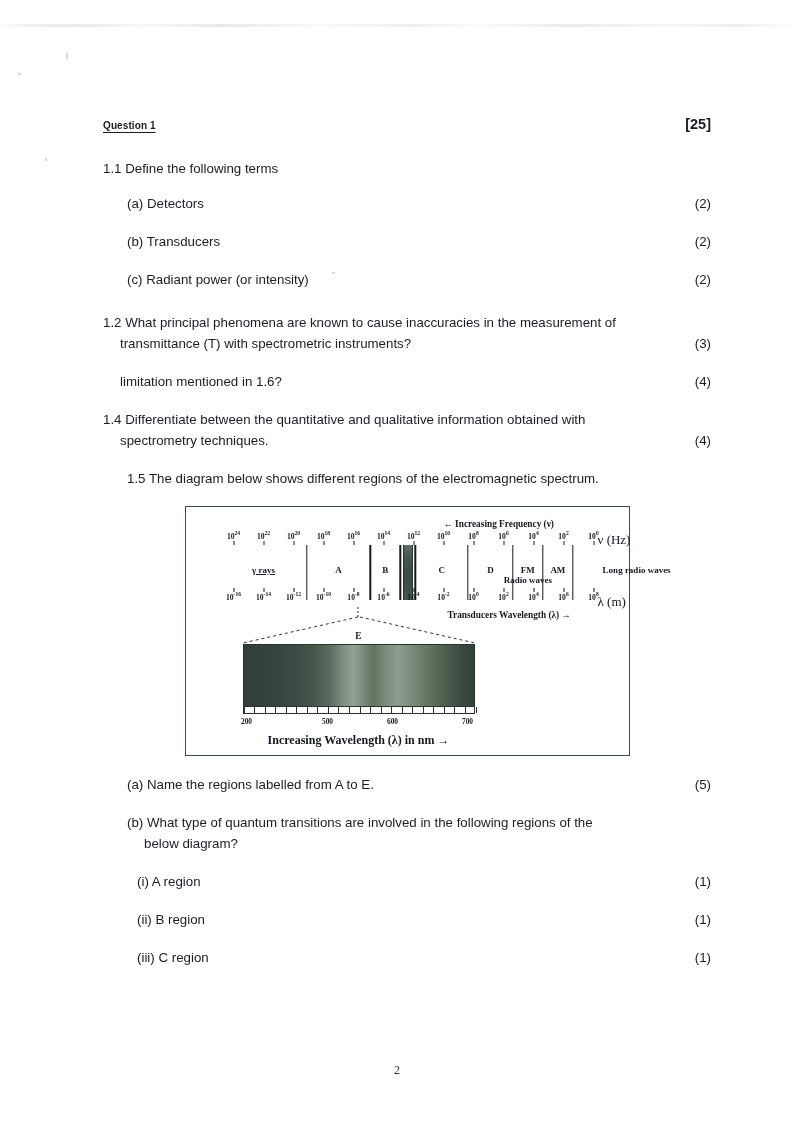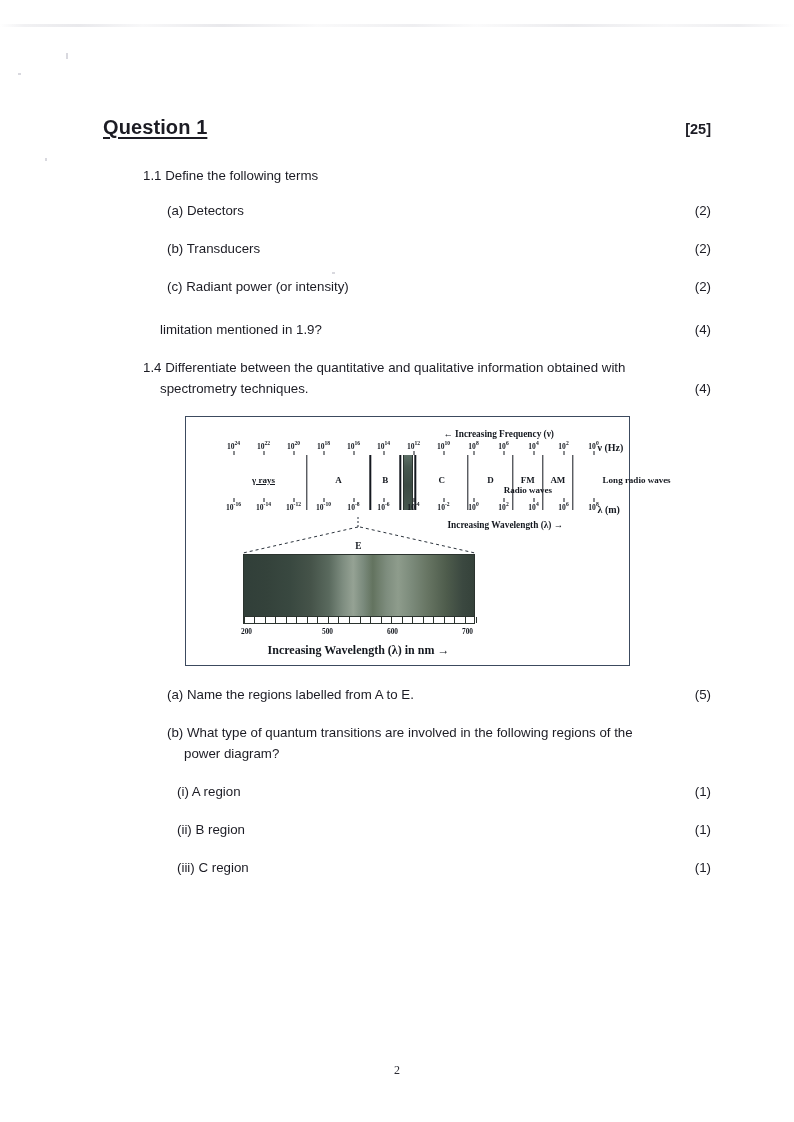--- a/index.html
+++ b/index.html
@@ -43,42 +43,42 @@
   }
 
   
   .head-row {
     display: flex;
     justify-content: space-between;
     align-items: baseline;
     margin-bottom: 26px;
   }
   .q-title {
-    font-size: 20px;
+    font-size: 10px;
     font-weight: bold;
     text-decoration: underline;
     text-underline-offset: 3px;
     letter-spacing: 0.1px;
   }
   .q-marks-total {
     font-size: 14.5px;
     font-weight: bold;
   }
 
   
   .qrow {
     position: relative;
     display: flex;
     justify-content: space-between;
     align-items: flex-start;
     font-size: 13.3px;
     line-height: 1.58;
     margin-bottom: 17px;
   }
-  .qrow .qtext { max-width: 562px; margin-left: 40px; }
+  .qrow .qtext { max-width: 562px; }
   .qrow .qmark {
     flex: 0 0 auto;
     padding-left: 10px;
     white-space: nowrap;
   }
   .mark-low { align-self: flex-end; }
   .indent-1 { padding-left: 24px; }
   .indent-2 { padding-left: 34px; }
   .hang { display: block; }
   .hang .l2 { padding-left: 17px; display: block; }
@@ -126,22 +126,22 @@
   }
   .tickno sup { font-size: 5.6px; vertical-align: super; }
   .tickmark {
     position: absolute;
     width: 1px; height: 4px;
     background: #14181f;
     transform: translateX(-50%);
   }
   .axis-unit {
     position: absolute;
-    font-size: 10px;
-    font-weight: bold;
+    font-size: 13px;
+    font-weight: normal;
     white-space: nowrap;
     line-height: 1;
   }
 
   
   .band {
     position: absolute;
     left: 33px; top: 38px;
     width: 375px; height: 55px;
   }
@@ -285,36 +285,47 @@
     <div class="qrow indent-1">
       <span class="qtext">(b) Transducers</span>
       <span class="qmark">(2)</span>
     </div>
 
     <div class="qrow indent-1 gap-lg">
       <span class="qtext">(c) Radiant power (or intensity)</span>
       <span class="qmark">(2)</span>
     </div>
 
-
     <div class="qrow">
       <span class="qtext hang">
-        <span class="l2">limitation mentioned in 1.9?</span>
+        <span>1.2 What principal phenomena are known to cause inaccuracies in the measurement of</span>
+        <span class="l2">transmittance (T) with spectrometric instruments?</span>
+      </span>
+      <span class="qmark mark-low">(3)</span>
+    </div>
+
+    <div class="qrow">
+      <span class="qtext hang">
+        <span class="l2">limitation mentioned in 1.6?</span>
       </span>
       <span class="qmark mark-low">(4)</span>
     </div>
 
     <div class="qrow">
       <span class="qtext hang">
         <span>1.4 Differentiate between the quantitative and qualitative information obtained with</span>
         <span class="l2">spectrometry techniques.</span>
       </span>
       <span class="qmark mark-low">(4)</span>
     </div>
 
+    <div class="qrow indent-1">
+      <span class="qtext">1.5 The diagram below shows different regions of the electromagnetic spectrum.</span>
+      <span class="qmark"></span>
+    </div>
 
     <div class="figure-wrap">
       <div class="figure">
         <div class="fig-inner">
 
           <div class="freq-arrow">← Increasing Frequency (ν)</div>
 
           <div class="axis-row axis-top" id="freq-axis">
               <span class="tickno" style="left: 48px;">10<sup>24</sup></span>
               <span class="tickmark" style="left: 48px; top: 10px;"></span>
@@ -388,21 +399,21 @@
               <span class="tickmark" style="left: 318px; top: -4px;"></span>
               <span class="tickno" style="left: 348px;">10<sup>4</sup></span>
               <span class="tickmark" style="left: 348px; top: -4px;"></span>
               <span class="tickno" style="left: 378px;">10<sup>6</sup></span>
               <span class="tickmark" style="left: 378px; top: -4px;"></span>
               <span class="tickno" style="left: 408px;">10<sup>8</sup></span>
               <span class="tickmark" style="left: 408px; top: -4px;"></span>
             </div>
           <div class="axis-unit" id="wave-unit" style="left:412px;top:88px;">λ (m)</div>
 
-          <div class="wave-arrow">Increasing Wavelength (λ) →</div>
+          <div class="wave-arrow">Transducers Wavelength (λ) →</div>
 
           <svg class="callout" viewBox="0 0 445 250">
             <polyline points="172,100 172,110" stroke="#2b333c" stroke-width="1" stroke-dasharray="2,2" fill="none"></polyline>
             <polyline points="172,110 57,136" stroke="#2b333c" stroke-width="1" stroke-dasharray="3,3" fill="none"></polyline>
             <polyline points="174,110 289,136" stroke="#2b333c" stroke-width="1" stroke-dasharray="3,3" fill="none"></polyline>
           </svg>
 
           <div class="vis-label-e">E</div>
           <div class="vis-box"></div>
           <div class="ruler" id="ruler">
@@ -443,21 +454,21 @@
     </div>
 
     <div class="qrow indent-1">
       <span class="qtext">(a) Name the regions labelled from A to E.</span>
       <span class="qmark">(5)</span>
     </div>
 
     <div class="qrow indent-1">
       <span class="qtext hang">
         <span>(b) What type of quantum transitions are involved in the following regions of the</span>
-        <span class="l2">power diagram?</span>
+        <span class="l2">below diagram?</span>
       </span>
       <span class="qmark"></span>
     </div>
 
     <div class="qrow indent-2">
       <span class="qtext">(i) A region</span>
       <span class="qmark">(1)</span>
     </div>
 
     <div class="qrow indent-2">

